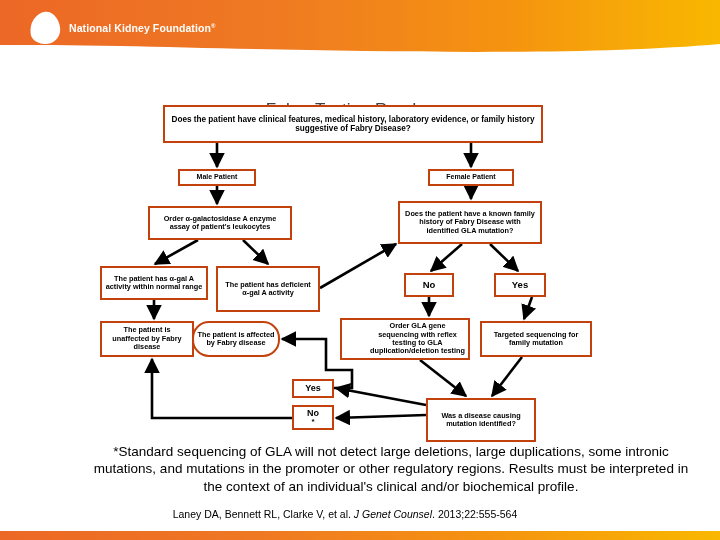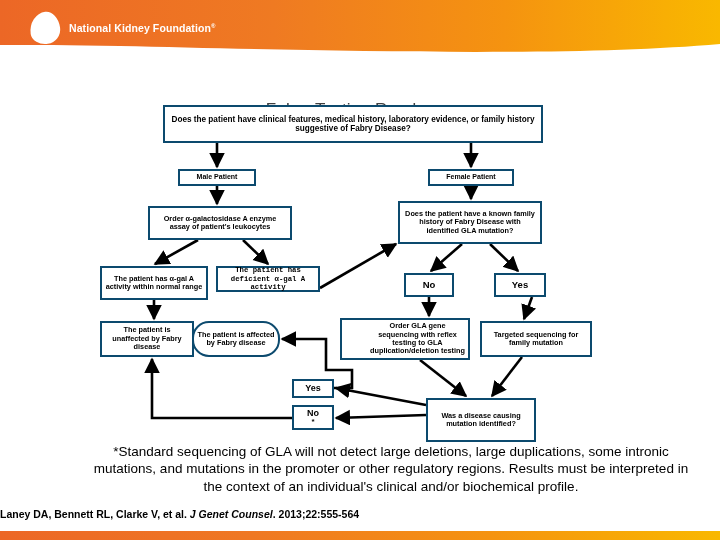--- a/index.html
+++ b/index.html
@@ -71,39 +71,39 @@
   }
   #connectors {
     position: absolute;
     left: 0; top: 0;
     width: 720px; height: 540px;
     pointer-events: none;
   }
   .node {
     position: absolute;
     box-sizing: border-box;
-    border: 2px solid #0c4a6e;
+    border: 2px solid #c2410c;
     background: #ffffff;
     color: #000000;
     display: flex;
     align-items: center;
     justify-content: center;
     text-align: center;
     line-height: 1.15;
     font-weight: bold;
     padding: 2px 3px;
     z-index: 2;
   }
   .n-root      { left:163px; top:105px; width:380px; height:38px;  font-size:8.2px; }
   .n-male      { left:178px; top:169px; width:78px;  height:17px;  font-size:7px;   }
   .n-female    { left:428px; top:169px; width:86px;  height:17px;  font-size:7px;   }
   .n-order-enz { left:148px; top:206px; width:144px; height:34px;  font-size:7.3px;text-align:center; }
   .n-known-fh  { left:398px; top:201px; width:144px; height:43px;  font-size:7.3px; }
   .n-normal    { left:100px; top:266px; width:108px; height:34px;  font-size:7.3px; }
-  .n-deficient { left:216px; top:266px; width:104px; height:26px;  font-size:7.3px;font-family:Liberation Mono, monospace; }
+  .n-deficient { left:216px; top:266px; width:104px; height:46px;  font-size:7.3px; }
   .n-no1       { left:404px; top:273px; width:50px;  height:24px;  font-size:9.5px; }
   .n-yes1      { left:494px; top:273px; width:52px;  height:24px;  font-size:9.5px; }
   .n-unaff     { left:100px; top:321px; width:94px;  height:36px;  font-size:7.3px; }
   .n-aff       { left:192px; top:321px; width:88px;  height:36px;  font-size:7.3px;border-radius:17px; }
   .n-order-gla { left:340px; top:318px; width:130px; height:42px;  font-size:7.3px;padding-left:28px; }
   .n-targeted  { left:480px; top:321px; width:112px; height:36px;  font-size:7.3px; }
   .n-yes2      { left:292px; top:379px; width:42px;  height:19px;  font-size:9px;   }
   .n-no2       { left:292px; top:405px; width:42px;  height:25px;  font-size:9px;   }
   .n-disease-q { left:426px; top:398px; width:110px; height:44px;  font-size:7.3px; }
 
@@ -123,24 +123,24 @@
     font-size: 13.5px;
     color: #000000;
     line-height: 1.28;
     text-align: center;
     margin-left: 28px;
   }
   #citation {
     position: absolute;
     left: 0; top: 508px;
     width: 690px;
-    text-align: left;
+    text-align: center;
     font-size: 10.5px;
     color: #000000;
-    font-weight: bold;
+    font-weight: normal;
   }
   #citation .journal { font-style: italic; }
 
   
   #footer-bar {
     position: absolute;
     left: 0; bottom: 0;
     width: 720px; height: 9px;
     background: linear-gradient(to right, #ec6726 0%, #ef7823 35%, #f59310 68%, #f9b800 100%);
   }

